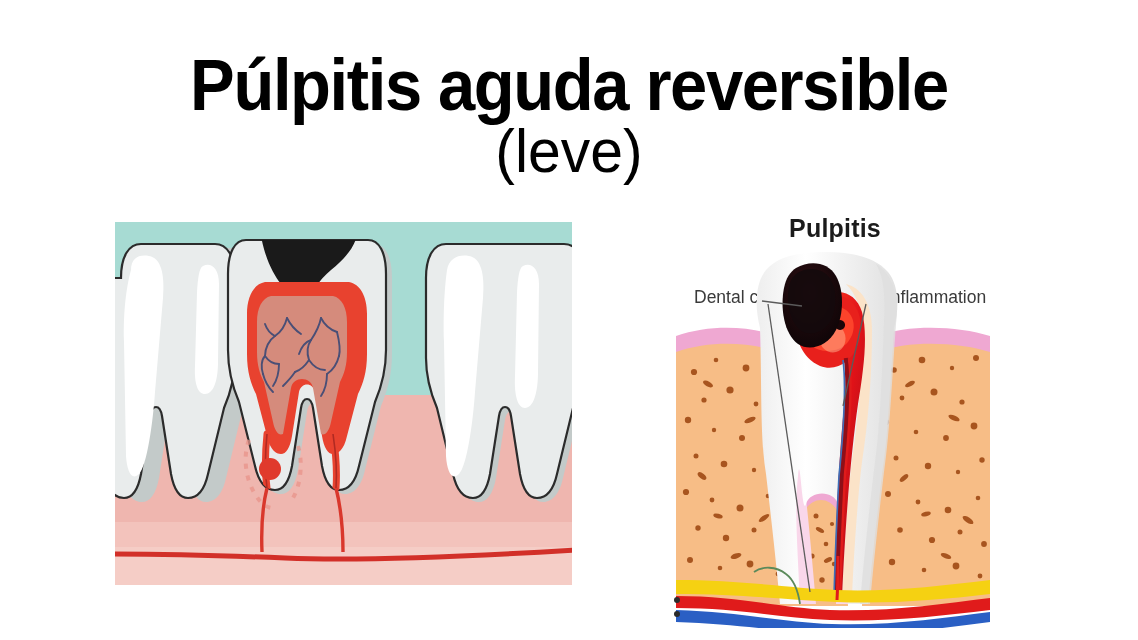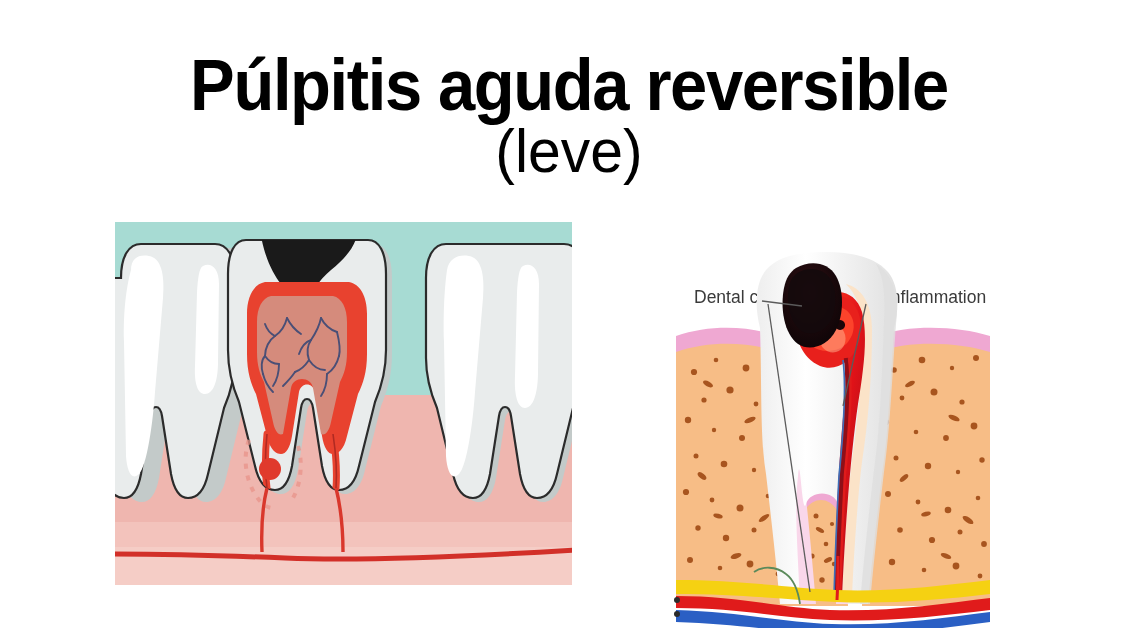--- a/index.html
+++ b/index.html
@@ -249,20 +249,21 @@
                  C403,186 399,174 400,154 L402,70 C403,56 404,46 408,44 Z" fill="#ffffff"></path>
       </g>
 
       <path d="M-4,332 C70,332 120,334 170,336 C240,339 330,336 461,328" stroke="#d22f28" stroke-width="5" fill="none"></path>
     </g>
   </svg>
 </div>
 
 <div id="right-figure">
 
+  <div id="right-title">Pulpitis</div>
   <div id="label-caries">Dental caries</div>
   <div id="label-inflammation">Inflammation</div>
 
   <div id="right-art">
     <svg width="370" height="420" viewBox="0 0 370 420" xmlns="http://www.w3.org/2000/svg">
       <defs>
         <clipPath id="boneLeftClip">
             <path d="M26,125 L26,398 L150,398 C150,360 130,300 128,250 L126,125 Z"></path>
           </clipPath>
         <clipPath id="boneRightClip">

